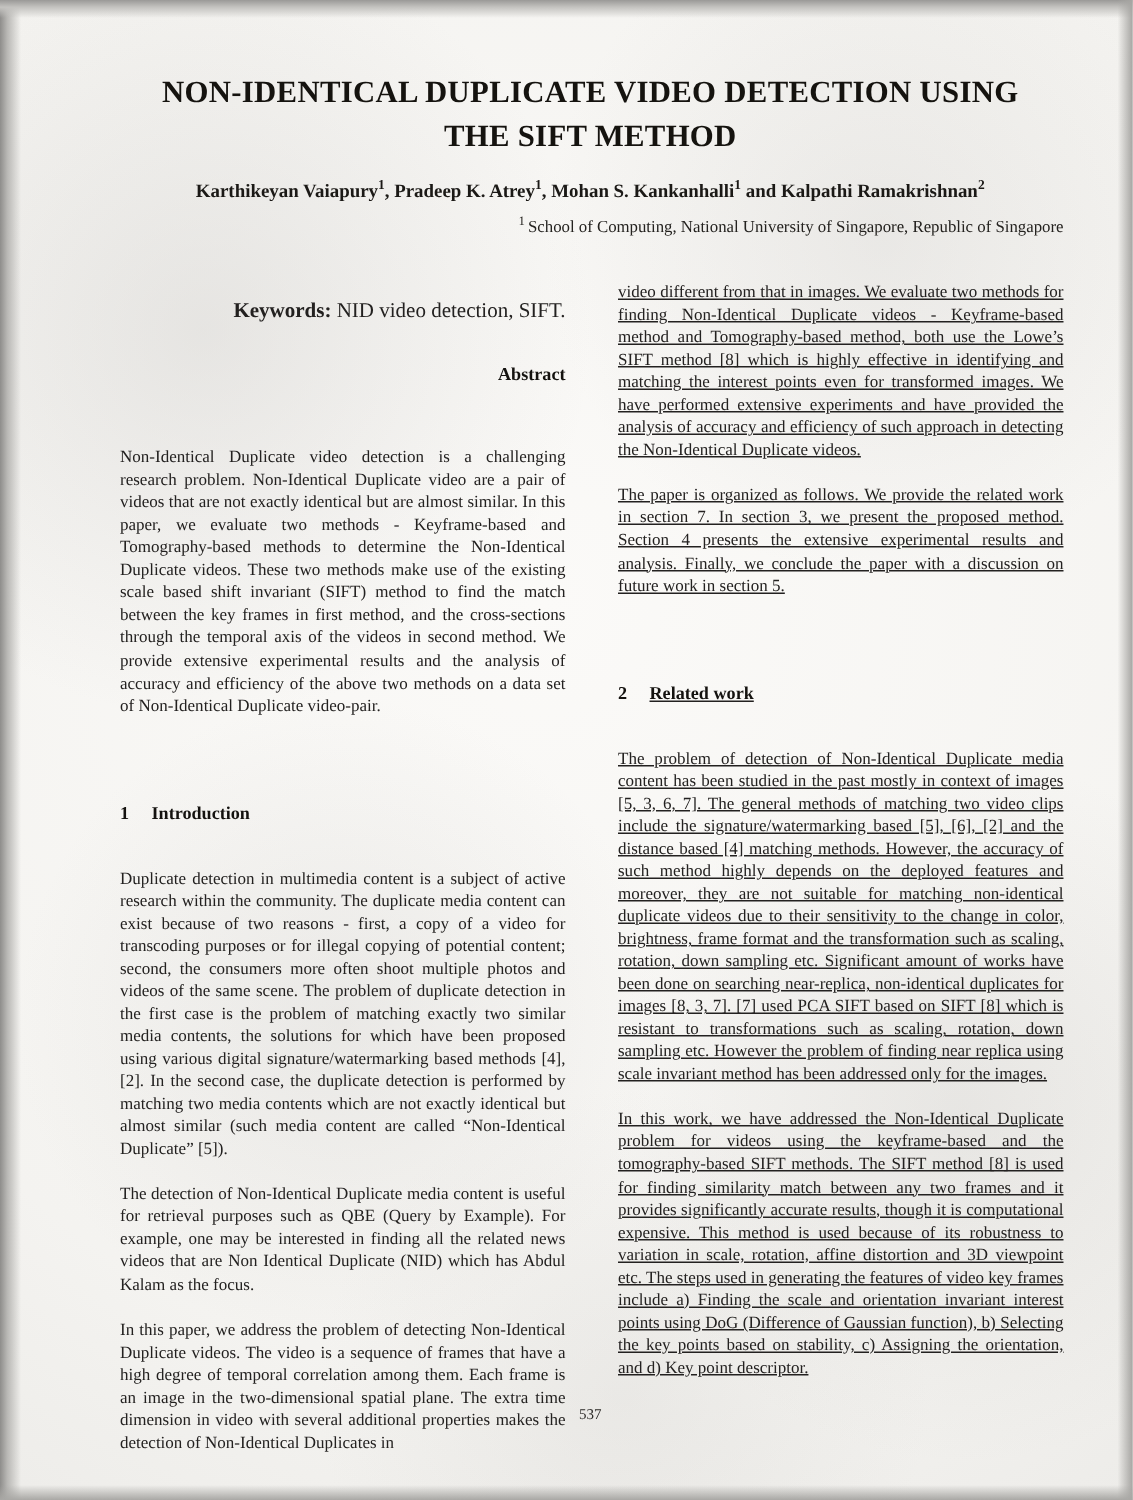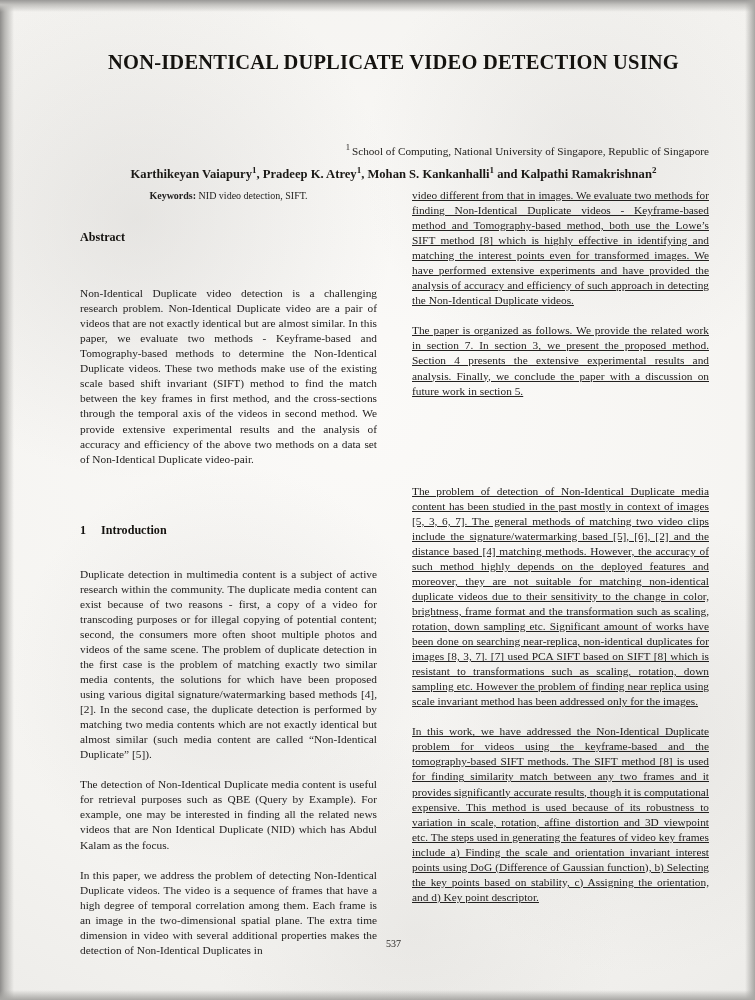--- a/index.html
+++ b/index.html
@@ -88,21 +88,20 @@
 
   .authors {
     position: absolute;
     left: 62px;
     top: 118px;
     width: 631px;
     text-align: center;
     font-size: 12.6px;
     font-weight: bold;
     color: #1b1916;
-    margin-top: 47px;
   }
   .authors sup { font-size: 9px; font-weight: bold; vertical-align: super; }
 
   .affiliations {
     position: absolute;
     left: 62px;
     top: 140px;
     width: 631px;
     text-align: right;
     font-size: 11.2px;
@@ -119,41 +118,41 @@
     width: 297px;
     font-size: 11.35px;
     line-height: 15.05px;
     text-align: justify;
     color: #232120;
   }
   .col-left  { left: 64px; }
   .col-right { left: 396px; text-decoration: underline; }
 
   .kw {
-    margin: 0 0 0 0;
-    font-size: 10px;
-    text-align: center;
+    margin: 12px 0 0 0;
+    font-size: 14px;
+    text-align: right;
   }
   .kw b { font-weight: bold; }
 
   .sec-head {
     font-weight: bold;
     font-size: 12.1px;
     color: #14120f;
     text-align: left;
     white-space: nowrap;
   }
   .sec-head .num { display: inline-block; min-width: 21px; }
 
   .abstract-head {
     margin-top: 27px;
     font-weight: bold;
     font-size: 12.1px;
     color: #14120f;
-    text-align: left;
+    text-align: right;
   }
 
   p.body-par {
     margin: 0;
     text-indent: 0;
   }
   .gap-sm { height: 15px; }
   .gap-md { height: 29px; }
   .gap-lg { height: 41px; }
   .gap-xl { height: 56px; }
@@ -176,20 +175,21 @@
   <div class="scan-edge-left"></div>
   <div class="scan-edge-top"></div>
   <div class="scan-edge-right"></div>
   <div class="scan-edge-bottom"></div>
 </div>
 
 <div class="page">
 
   <div class="paper-title">
     <span>NON-IDENTICAL DUPLICATE VIDEO DETECTION USING</span><br>
+    <span>THE SIFT METHOD</span>
   </div>
 
   <div class="authors">
     <span>Karthikeyan Vaiapury</span><sup>1</sup><span>, </span><span>Pradeep K. Atrey</span><sup>1</sup><span>, </span><span>Mohan S. Kankanhalli</span><sup>1</sup><span> and </span><span>Kalpathi Ramakrishnan</span><sup>2</sup>
   </div>
 
   <div class="affiliations">
     <div class="affil-line"><sup>1</sup><span>School of Computing, National University of Singapore, Republic of Singapore</span></div>
   </div>
 
@@ -216,20 +216,21 @@
     <p class="body-par">In this paper, we address the problem of detecting Non-Identical Duplicate videos. The video is a sequence of frames that have a high degree of temporal correlation among them. Each frame is an image in the two-dimensional spatial plane. The extra time dimension in video with several additional properties makes the detection of Non-Identical Duplicates in</p>
   </div>
 
   <div class="col col-right">
     <p class="body-par">video different from that in images. We evaluate two methods for finding Non-Identical Duplicate videos - Keyframe-based method and Tomography-based method, both use the Lowe’s SIFT method [8] which is highly effective in identifying and matching the interest points even for transformed images. We have performed extensive experiments and have provided the analysis of accuracy and efficiency of such approach in detecting the Non-Identical Duplicate videos.</p>
     <div class="gap-sm"></div>
     <p class="body-par">The paper is organized as follows. We provide the related work in section 7. In section 3, we present the proposed method. Section 4 presents the extensive experimental results and analysis. Finally, we conclude the paper with a discussion on future work in section 5.</p>
 
     <div class="gap-xl"></div>
 
+    <div class="sec-head"><span class="num">2</span><span>Related work</span></div>
 
     <div class="gap-md"></div>
 
     <p class="body-par">The problem of detection of Non-Identical Duplicate media content has been studied in the past mostly in context of images [5, 3, 6, 7]. The general methods of matching two video clips include the signature/watermarking based [5], [6], [2] and the distance based [4] matching methods. However, the accuracy of such method highly depends on the deployed features and moreover, they are not suitable for matching non-identical duplicate videos due to their sensitivity to the change in color, brightness, frame format and the transformation such as scaling, rotation, down sampling etc. Significant amount of works have been done on searching near-replica, non-identical duplicates for images [8, 3, 7]. [7] used PCA SIFT based on SIFT [8] which is resistant to transformations such as scaling, rotation, down sampling etc. However the problem of finding near replica using scale invariant method has been addressed only for the images.</p>
     <div class="gap-sm"></div>
     <p class="body-par">In this work, we have addressed the Non-Identical Duplicate problem for videos using the keyframe-based and the tomography-based SIFT methods. The SIFT method [8] is used for finding similarity match between any two frames and it provides significantly accurate results, though it is computational expensive. This method is used because of its robustness to variation in scale, rotation, affine distortion and 3D viewpoint etc. The steps used in generating the features of video key frames include a) Finding the scale and orientation invariant interest points using DoG (Difference of Gaussian function), b) Selecting the key points based on stability, c) Assigning the orientation, and d) Key point descriptor.</p>
   </div>
 
   <div class="page-number">537</div>
 

